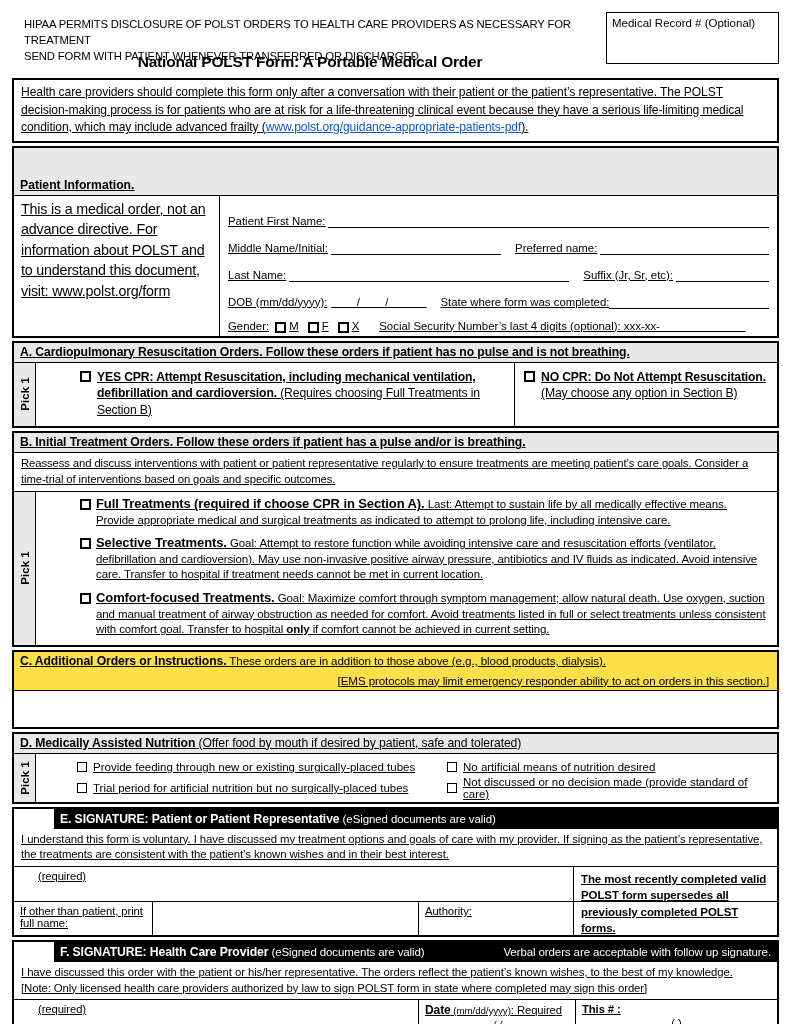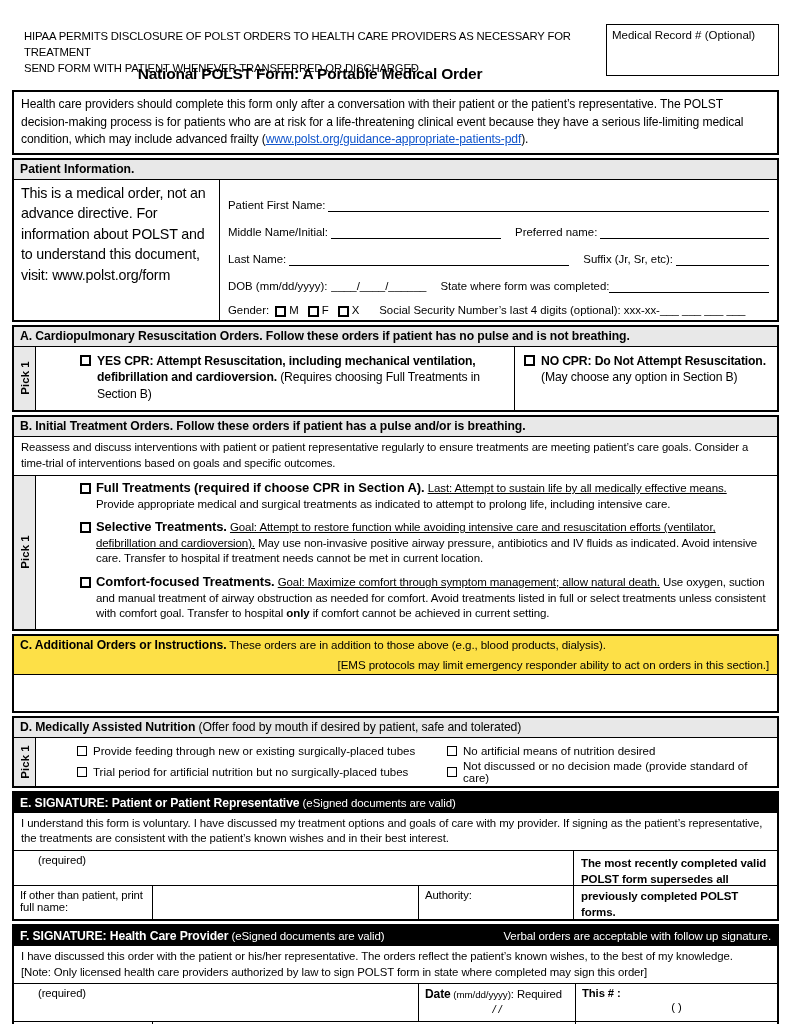--- a/index.html
+++ b/index.html
@@ -13,21 +13,22 @@
     font-family: "Liberation Sans", sans-serif;
     color: #000;
     position: relative;
     overflow: hidden;
   }
   .page {
     width: 791px;
     height: 996px;
     position: relative;
     box-sizing: border-box;
-    padding: 16px 12px;
+    padding: 4px 12px;
+    text-decoration: underline;
   }
 
   
   .header {
     position: relative;
     height: 74px;
   }
   .hipaa {
     position: absolute;
     left: 12px;
@@ -90,33 +91,34 @@
   .bar-black {
     background: #000;
     color: #fff;
     font-size: 12.2px;
     font-weight: bold;
     padding: 3px 6px 3px 6px;
     letter-spacing: -0.1px;
     display: flex;
     justify-content: space-between;
     align-items: baseline;
+    margin-left: 40px;
   }
   .bar-black .lt { font-weight: normal; font-size: 11.5px; }
 
   
   .pi-head {
     display: flex;
     background: #e8e8e8;
     border-bottom: 1.2px solid #000;
     font-size: 12.2px;
     font-weight: bold;
     padding: 2px 0 3px 0;
   }
-  .pi-head .c1 { width: 206px; padding-left: 6px; box-sizing: border-box; }
+  .pi-head .c1 { width: 206px; padding-left: 6px; box-sizing: border-box; margin-top: 28px; }
   .pi-head .c2 { flex: 1; text-align: center; padding-right: 120px; }
   .pi-body { display: flex; border-radius: 9px; }
   .pi-left {
     width: 206px;
     border-right: 1.2px solid #000;
     box-sizing: border-box;
     padding: 3px 6px 3px 7px;
     font-size: 14.3px;
     line-height: 20.6px;
     letter-spacing: -0.2px;

